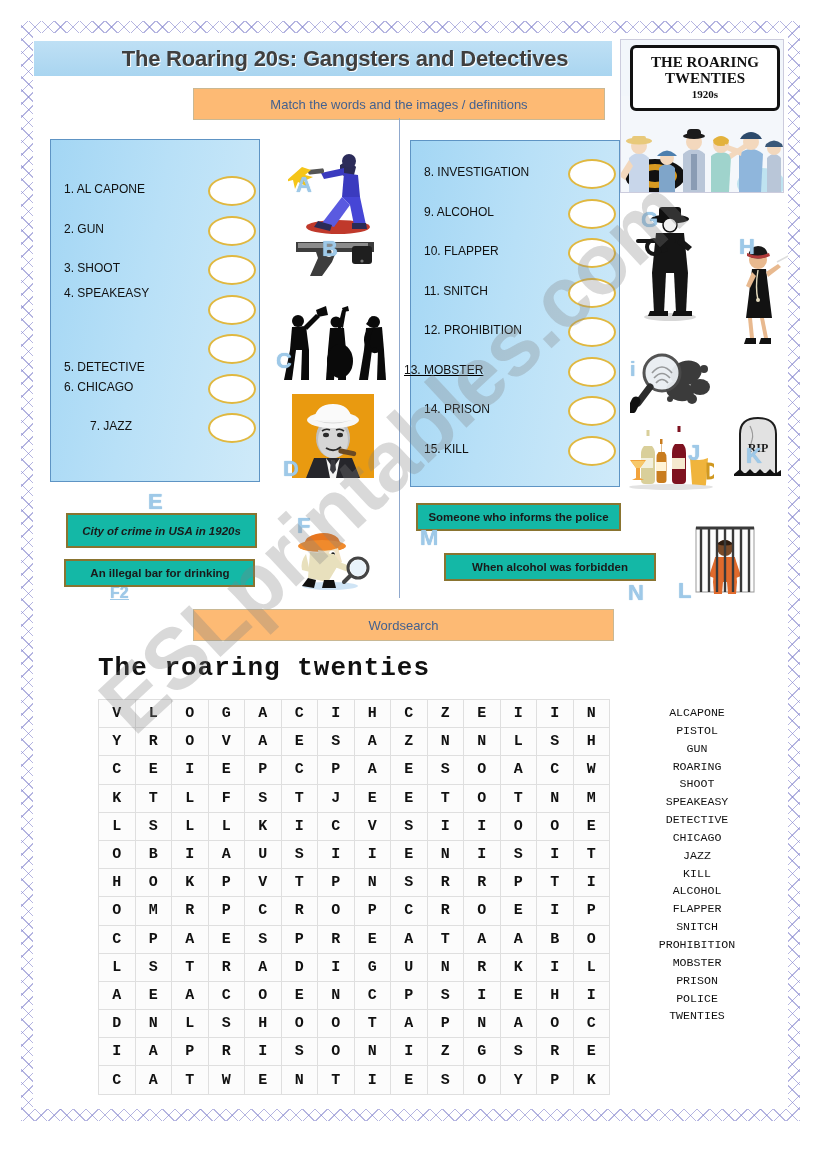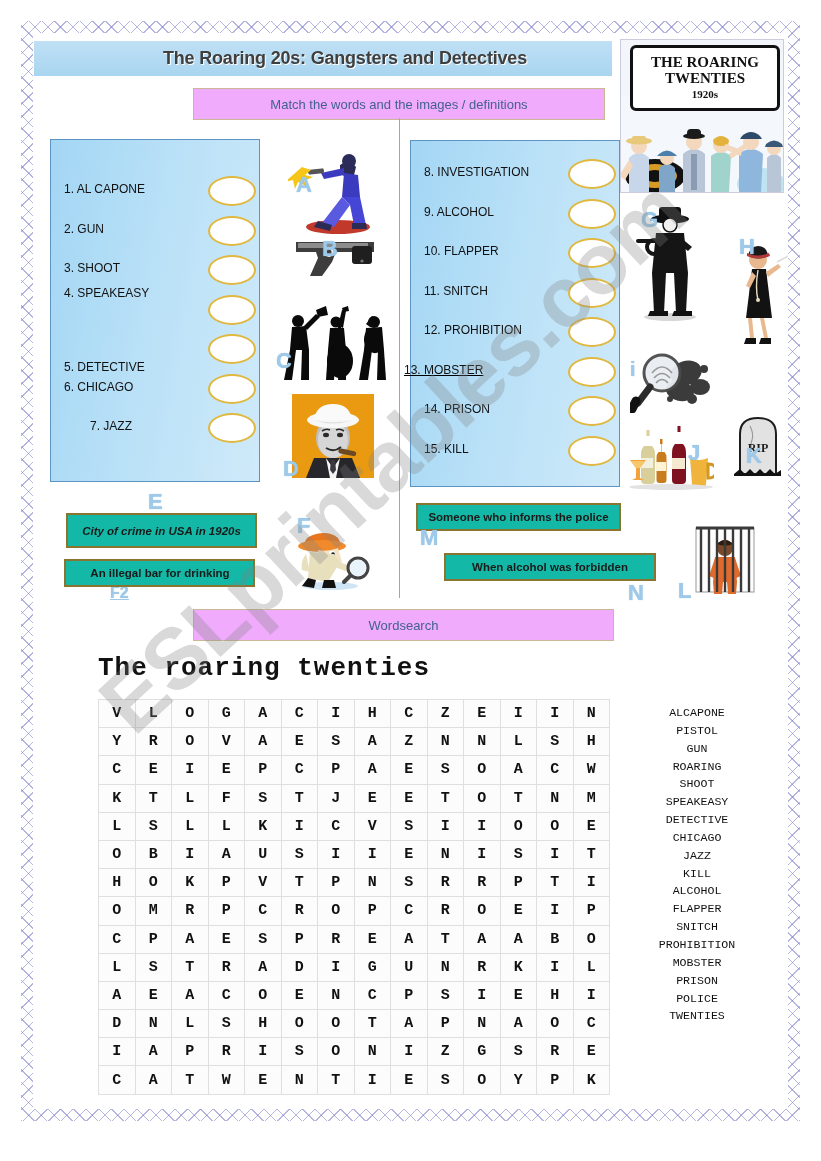--- a/index.html
+++ b/index.html
@@ -49,42 +49,42 @@
     white-space:nowrap;
   }
 
   
   #title-bar{
     position:absolute;left:34px;top:41px;width:578px;height:35px;
     background:linear-gradient(#bfe0f5,#a9d5f0);
     display:flex;align-items:center;justify-content:center;
   }
   #title-bar .t{
-    font-size:18px;font-weight:bold;color:#3f3f3f;
+    font-size:22px;font-weight:bold;color:#3f3f3f;
     text-shadow:1px 1px 0 #fff;letter-spacing:-.2px;margin-left:44px;
   }
   #poster{
     position:absolute;left:620px;top:39px;width:162px;height:152px;
     background:#e8eef6;overflow:hidden;border:1px solid #ccd;
   }
   #poster .sky{position:absolute;inset:0;background:#f2f6fb;}
   #poster .plaque{
     position:absolute;left:9px;top:5px;width:144px;height:60px;
     background:#fff;border:3px solid #111;border-radius:6px;
     display:flex;flex-direction:column;align-items:center;justify-content:center;
     z-index:3;
   }
   #poster .plaque .l1{font-family:"Liberation Serif",serif;font-weight:bold;font-size:15px;color:#111;line-height:1;}
   #poster .plaque .l2{font-family:"Liberation Serif",serif;font-weight:bold;font-size:15px;color:#111;line-height:1.15;}
   #poster .plaque .l3{font-family:"Liberation Serif",serif;font-weight:bold;font-size:11px;color:#111;line-height:1.2;}
   #poster .crowd{position:absolute;left:0;bottom:0;width:100%;height:96px;}
 
   
   .banner{
-    position:absolute;background:#f0abfc;border:1px solid #c9b894;
+    position:absolute;background:#fdba74;border:1px solid #c9b894;
     display:flex;align-items:center;justify-content:center;
     color:#44618f;font-size:13px;
   }
   #banner-match{left:193px;top:88px;width:410px;height:30px;}
   #banner-ws{left:193px;top:609px;width:419px;height:30px;}
 
   
   #divider{position:absolute;left:399px;top:118px;width:1px;height:480px;background:#8fa8cd;}
 
   

